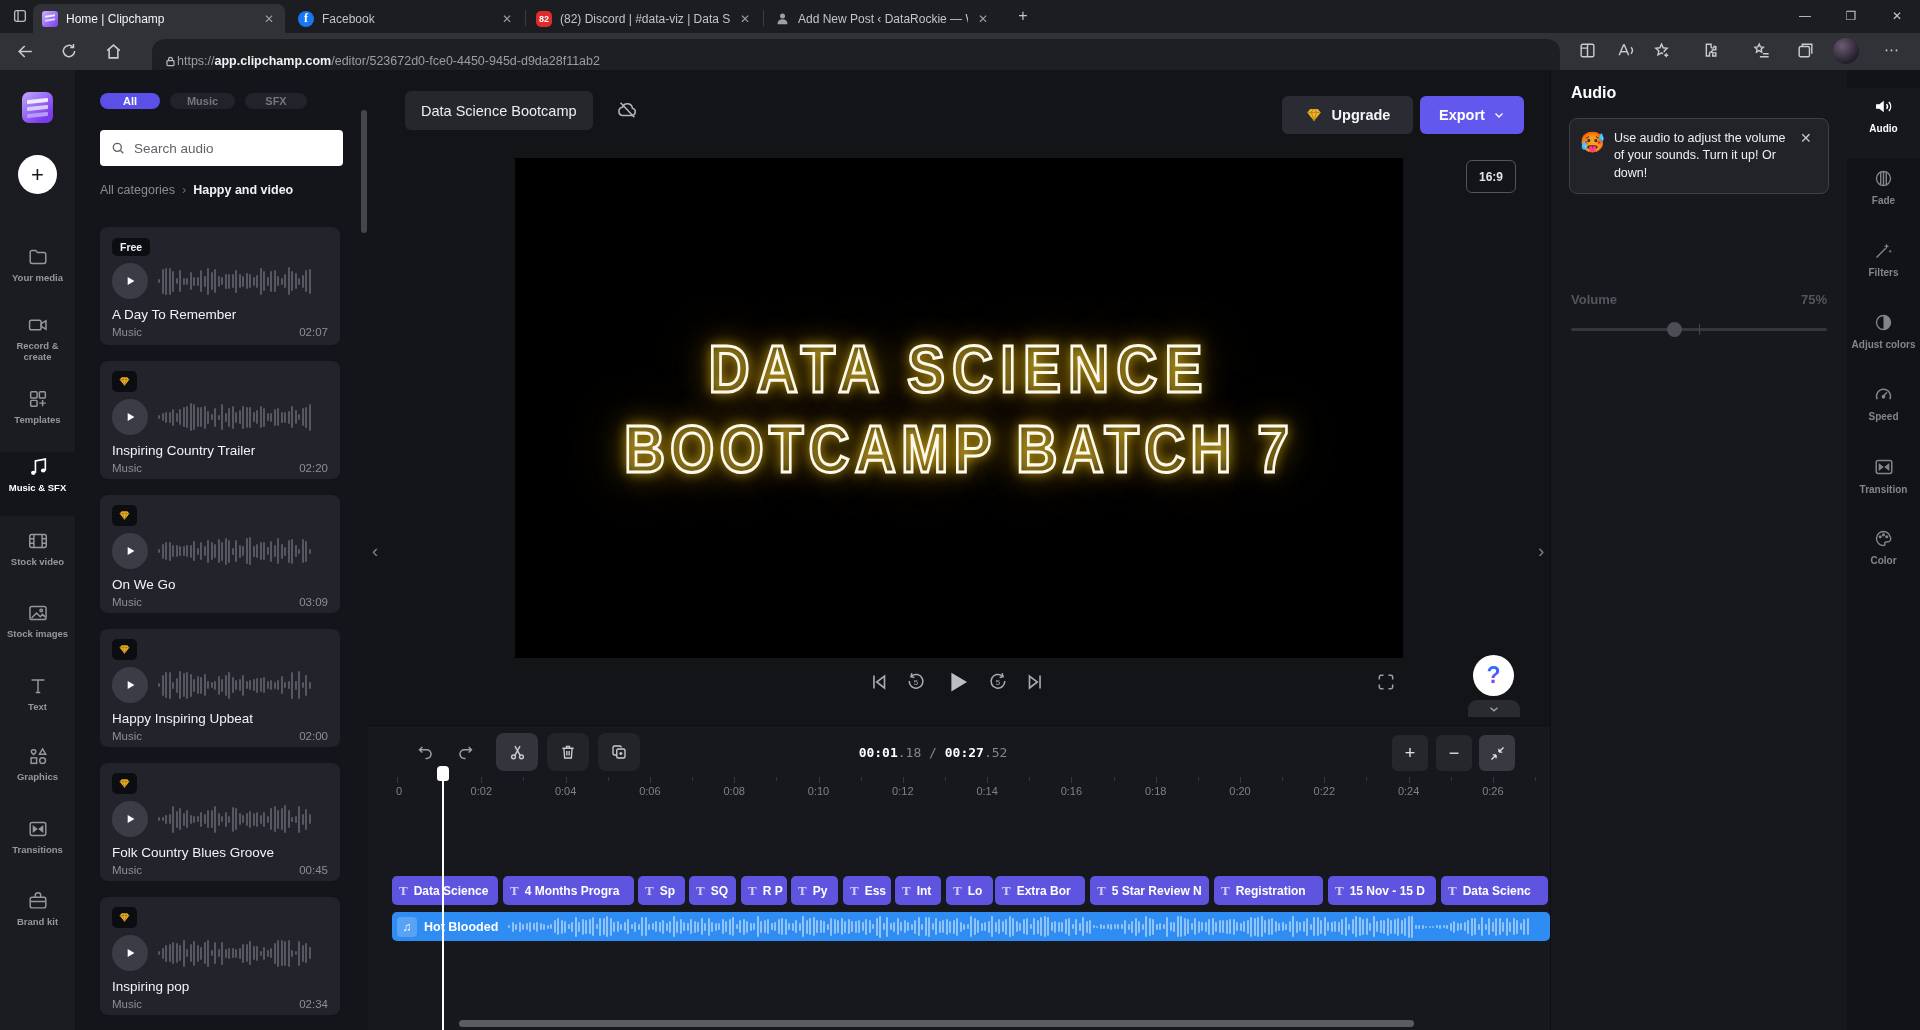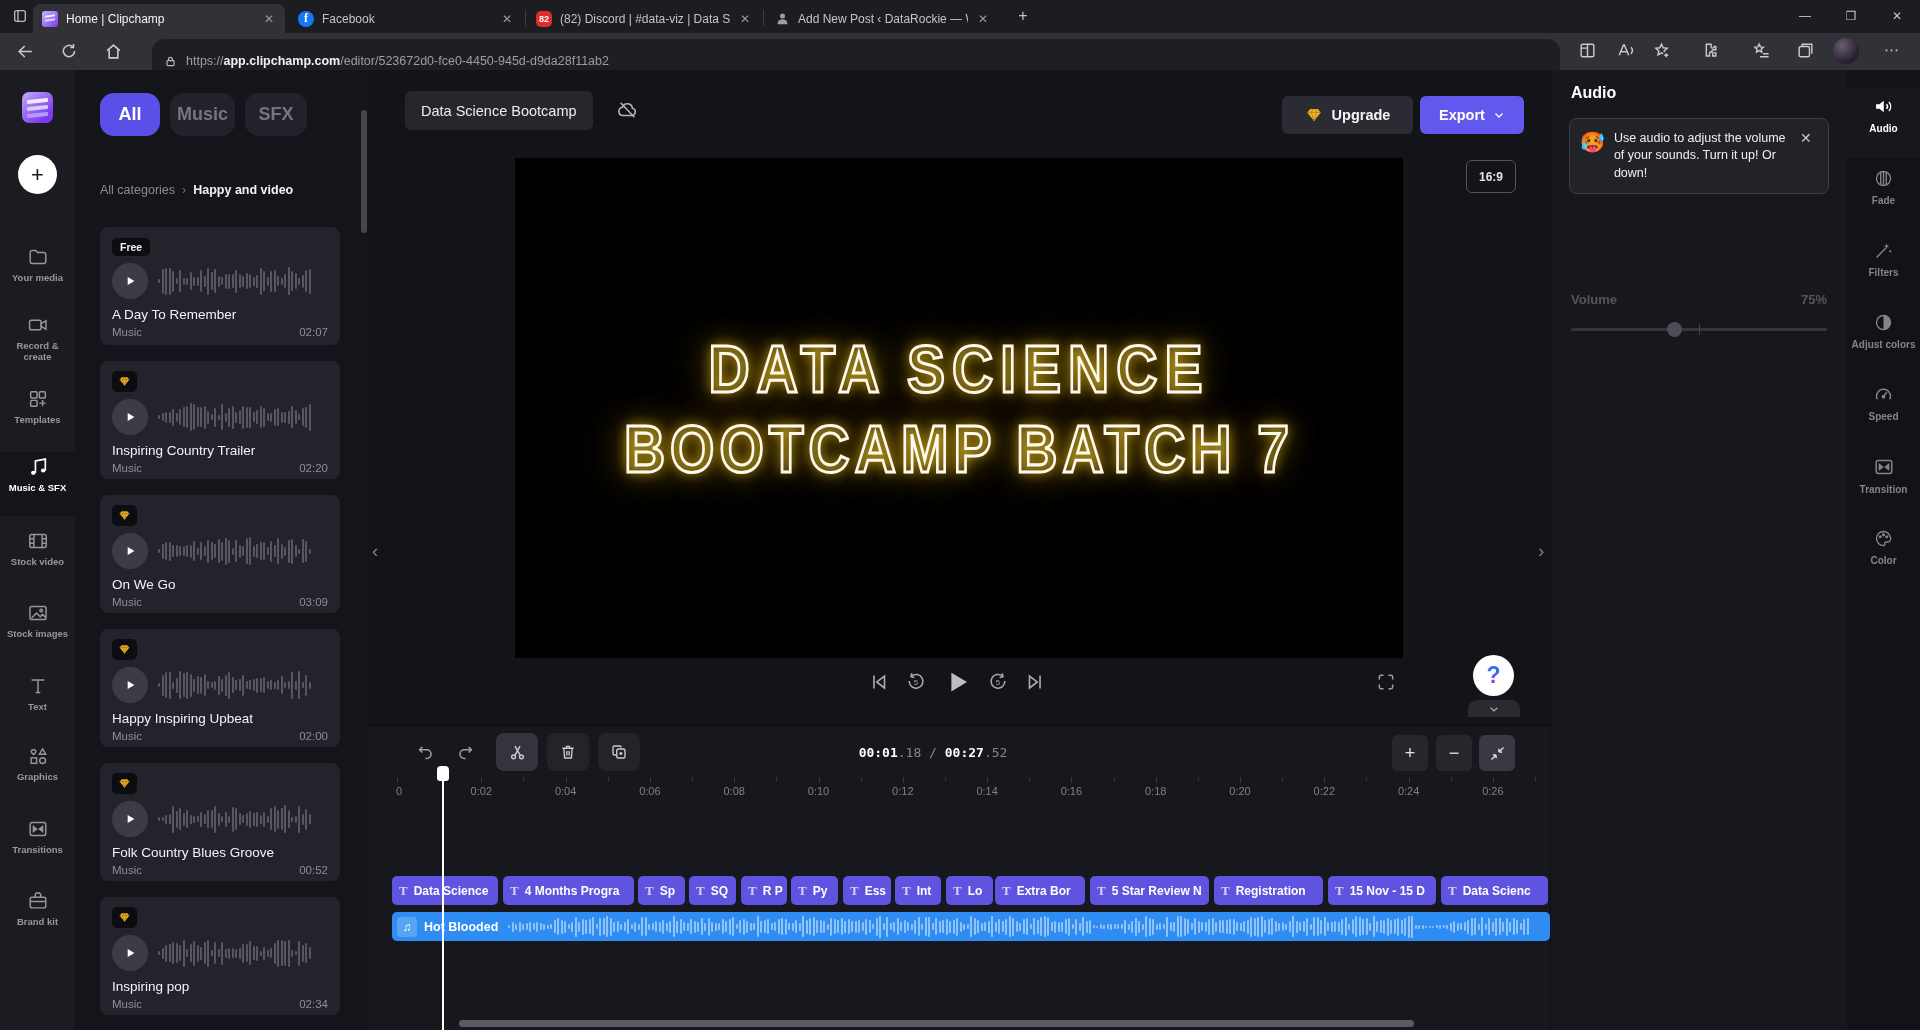--- a/index.html
+++ b/index.html
@@ -26,21 +26,21 @@
   .fav-person { color:#9fa0a6; }
   #newtab { position:absolute; left:1012px; top:6px; width:22px; height:22px; color:#c3c4c8; font-size:16px;
      text-align:center; line-height:20px; }
   .winctl { position:absolute; top:0; width:46px; height:32px; color:#c7c8cc; font-size:12px; display:flex;
      align-items:center; justify-content:center; }
 
   #navbar { position:absolute; left:0; top:33px; width:1920px; height:37px; background:#313237;
      display:flex; align-items:center; }
   .nav-ico { color:#c9cacd; width:20px; height:20px; }
   #addr { position:absolute; left:152px; top:6px; width:1408px; height:44px; background:#1e1f23;
-     border-radius:13px; display:flex; align-items:center; padding:0 12px; gap:9px; }
+     border-radius:13px; display:flex; align-items:center; padding:0 12px; }
   #addr .url { font-size:12.5px; color:#9d9ea3; white-space:nowrap; overflow:hidden; }
   #addr .url b { color:#f0f1f3; font-weight:bold; }
   .nav-right { position:absolute; top:8px; width:20px; height:20px; color:#c9cacd; }
   #avatar { position:absolute; left:1833px; top:5px; width:26px; height:26px; border-radius:50%;
      background:radial-gradient(circle at 35% 30%, #6b5b73, #241f2b 70%); }
 
   
   #ws { position:absolute; left:0; top:70px; width:1920px; height:960px; }
 
   
@@ -51,21 +51,21 @@
      border-radius:1px; box-shadow:0 7px 0 #d8ccfa, 0 14px 0 #b79bfb; transform:skewY(-6deg); }
   #addbtn { position:absolute; left:18px; top:85px; width:39px; height:39px; border-radius:50%; background:#fff;
      color:#17181d; font-size:22px; display:flex; align-items:center; justify-content:center; font-weight:400; }
   .rail-item { position:absolute; left:0; width:75px; text-align:center; color:#96979d; padding-top:4px; }
   .rail-item .ic { display:flex; justify-content:center; }
   .rail-item .lbl { font-size:9.5px; font-weight:bold; margin-top:5px; line-height:1.15; padding:0 3px; }
   .rail-item.active { color:#fff; background:#14151a; }
 
   
   #panel { position:absolute; left:75px; top:0; width:293px; height:960px; background:#14151a; }
-  .ptab { position:absolute; top:23px; height:43px; border-radius:14px; font-size:18px; font-weight:bold;
+  .ptab { position:absolute; top:23px; height:16px; border-radius:14px; font-size:11px; font-weight:bold;
      display:flex; align-items:center; justify-content:center; color:#75767d; background:#22232a; }
   .ptab.active { background:#5a50e8; color:#fff; }
   #searchbox { position:absolute; left:25px; top:60px; width:243px; height:36px; background:#fff; border-radius:4px;
      display:flex; align-items:center; padding:0 10px; gap:8px; }
   #searchbox input { border:none; outline:none; background:transparent; font-size:13.5px; color:#202124; width:100%;
      font-family:"Liberation Sans",sans-serif; }
   #searchbox input::placeholder { color:#5f6368; }
   #crumbs { position:absolute; left:25px; top:113px; font-size:12.5px; color:#8b8c93; display:flex; gap:7px; align-items:center; }
   #crumbs .cur { color:#f1f2f4; font-weight:bold; }
   .card { position:absolute; left:25px; width:240px; height:118px; background:#22232b; border-radius:8px; padding:10px 12px; }
@@ -379,20 +379,29 @@
           </span>
           <div class="lbl">Brand kit</div>
         </div>
       </div>
   </div>
 
   <div id="panel">
     <div class="ptab active" style="left:25px;width:60px">All</div>
     <div class="ptab" style="left:95px;width:65px">Music</div>
     <div class="ptab" style="left:170px;width:62px">SFX</div>
+    <div id="searchbox">
+      <span class="ic" style="color:#5f6368">
+          <svg width="16" height="16" viewBox="0 0 24 24" fill="none" stroke="currentColor" stroke-width="2">
+            <circle cx="11" cy="11" r="6"></circle>
+            <path d="M15.7 15.7L20 20"></path>
+          </svg>
+        </span>
+      <input placeholder="Search audio" style="">
+    </div>
     <div id="crumbs">
       <span>All categories</span>
       <span style="color:#6f7076">›</span>
       <span class="cur">Happy and video</span>
     </div>
     <div id="audio-cards">
         <div class="card" style="top: 157px;"><span class="badge-free">Free</span><div class="row2">
             <span class="playbtn">
               <svg width="14" height="14" viewBox="0 0 24 24" fill="#fff">
                 <path d="M8 5v14l11.5-7z"></path>
@@ -683,21 +692,21 @@
               <i style="height:18px"></i>
               <i style="height:5px"></i>
               <i style="height:7px"></i>
               <i style="height:27px"></i>
               <i style="height:11px"></i>
               <i style="height:21px"></i>
               <i style="height:10px"></i>
             </span>
           </div><div class="title">Folk Country Blues Groove</div><div class="meta">
             <span>Music</span>
-            <span>00:52</span>
+            <span>00:45</span>
           </div></div>
         <div class="card" style="top: 827px;"><span class="badge-gem">
             <svg width="13" height="13" viewBox="0 0 24 24">
               <path d="M7 4h10l4 4.5L12 20 3 8.5z" fill="#f0b429"></path>
               <path d="M3 8.5h18M12 20L8.5 8.5 10.5 4M12 20l3.5-11.5L13.5 4" stroke="#9a6d0d" stroke-width="1.2" fill="none"></path>
             </svg>
           </span><div class="row2">
             <span class="playbtn">
               <svg width="14" height="14" viewBox="0 0 24 24" fill="#fff">
                 <path d="M8 5v14l11.5-7z"></path>

